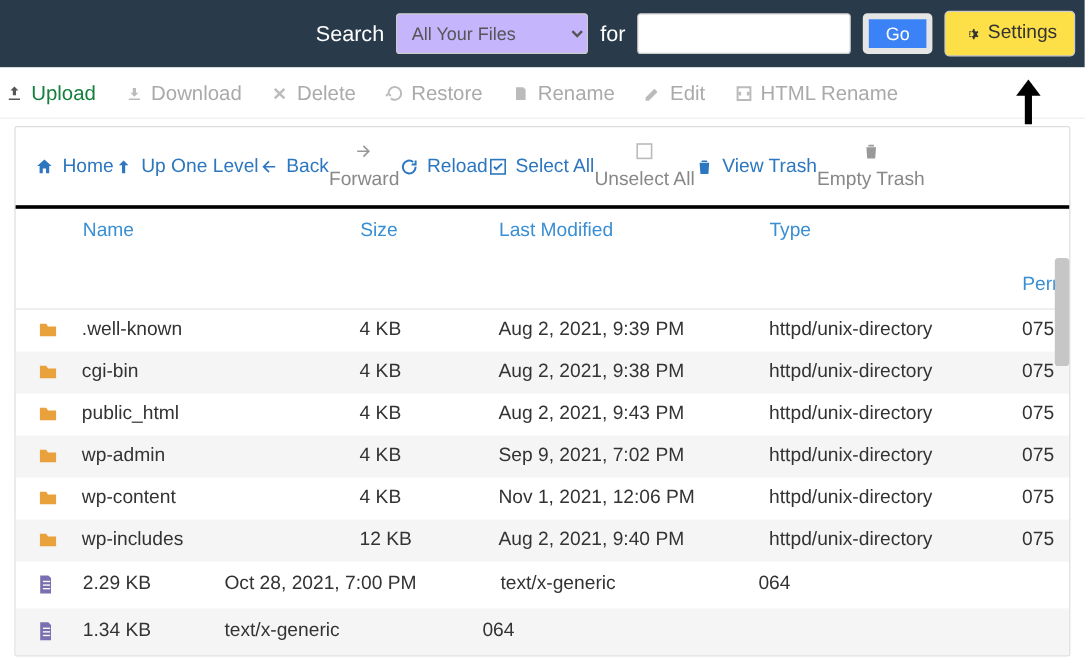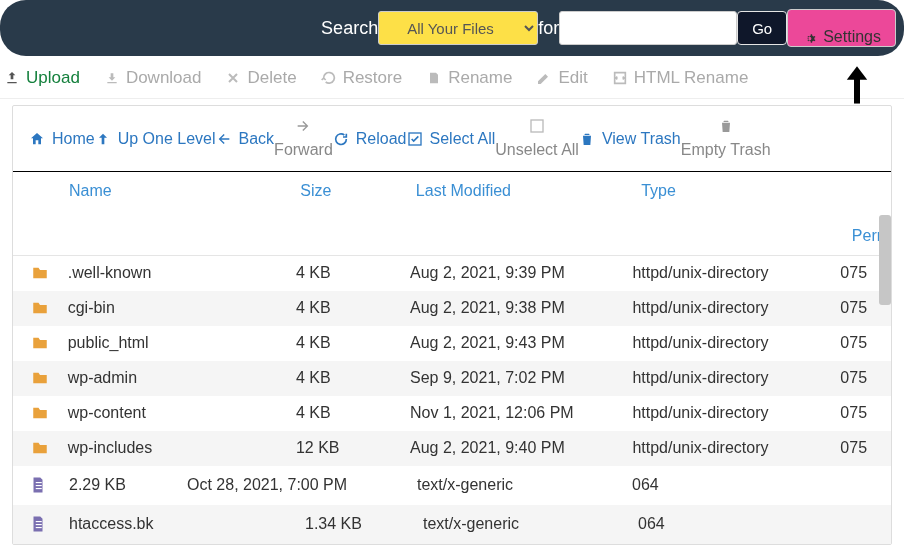--- a/index.html
+++ b/index.html
@@ -15,63 +15,63 @@
   }
 
   
   .topbar {
     background: #293a4a;
     height: 56px;
     display: flex;
     align-items: center;
     justify-content: flex-end;
     padding: 0 8px;
+    gap: 10px;
     color: #fff;
-    border-radius: 26px;
   }
   .topbar .lbl { font-size: 18px; }
   .topbar select {
     height: 34px;
     width: 160px;
     border: 1px solid #ccc;
     border-radius: 3px;
-    padding: 0 24px;
+    padding: 0 8px;
     font-size: 15px;
-    background: #fde047;
+    background: #c4b5fd;
     color: #555;
   }
   .topbar input[type=text] {
     height: 34px;
     width: 178px;
     border: 1px solid #ccc;
     border-radius: 3px;
     padding: 0 8px;
     font-size: 15px;
   }
   .btn-go {
-    background: #0f172a;
-    border: 1px solid #e5e5e5;
+    background: #3b82f6;
+    border: 5px solid #e5e5e5;
     color: #fff;
     height: 34px;
     padding: 0 14px;
     border-radius: 4px;
     font-size: 15px;
     cursor: pointer;
   }
   .btn-settings {
-    background: #ec4899;
+    background: #fde047;
     border: 1px solid #ccc;
     color: #333;
     height: 38px;
     padding: 0 14px;
     border-radius: 4px;
     font-size: 16px;
     cursor: pointer;
     display: flex;
-    align-items: flex-end;
+    align-items: center;
     gap: 6px;
   }
   .gear-svg { width: 15px; height: 15px; }
 
   
   .toolbar {
     display: flex;
     flex-wrap: wrap;
     align-items: center;
     gap: 24px;
@@ -109,36 +109,36 @@
     cursor: pointer;
   }
   .blue { color: #2c77c0; }
   .grey { color: #888; flex-direction: column; }
 
   
   .tablewrap { position: relative; }
   .thead {
     display: flex;
     padding: 10px 0 10px 56px;
-    border-top: 1px solid #000000;
+    border-top: 3px solid #000000;
     border-bottom: 1px solid #e5e5e5;
     color: #3a8fd4;
     font-size: 16px;
   }
   .col-name { width: 236px; }
   .col-size { width: 118px; }
   .col-mod  { width: 230px; }
   .col-type { width: 215px; }
   .col-perm { width: 40px; margin-top: 45px; }
 
   .tbody { max-height: 300px; overflow: hidden; }
   .row {
     display: flex;
     align-items: center;
-    padding: 8px 12px 8px 16px;
+    padding: 8px 0 8px 16px;
     font-size: 16px;
     color: #333;
     border-bottom: 1px solid transparent;
   }
   .row:nth-child(even) { background: #f5f5f5; }
   .row .iconcell { width: 40px; display:flex; align-items:center; }
   .row .c-name { width: 236px; }
   .row .c-size { width: 118px; }
   .row .c-mod  { width: 230px; }
   .row .c-type { width: 215px; }
@@ -389,21 +389,20 @@
         </div>
         <div class="row">
           <div class="iconcell">
             <svg class="file-ic" viewBox="0 0 24 24">
               <path fill="#7a6fb0" d="M6 2h9l3 3v17H6z"></path>
               <rect x="9" y="8" width="8" height="1.5" fill="#fff"></rect>
               <rect x="9" y="12" width="8" height="1.5" fill="#fff"></rect>
               <rect x="9" y="16" width="8" height="1.5" fill="#fff"></rect>
             </svg>
           </div>
-          <div class="c-name">htaccess.bk</div>
           <div class="c-size">1.34 KB</div>
           <div class="c-type">text/x-generic</div>
           <div class="c-perm">064</div>
         </div>
       </div>
     <div class="scrollthumb"></div>
   </div>
 
 </div>
 

